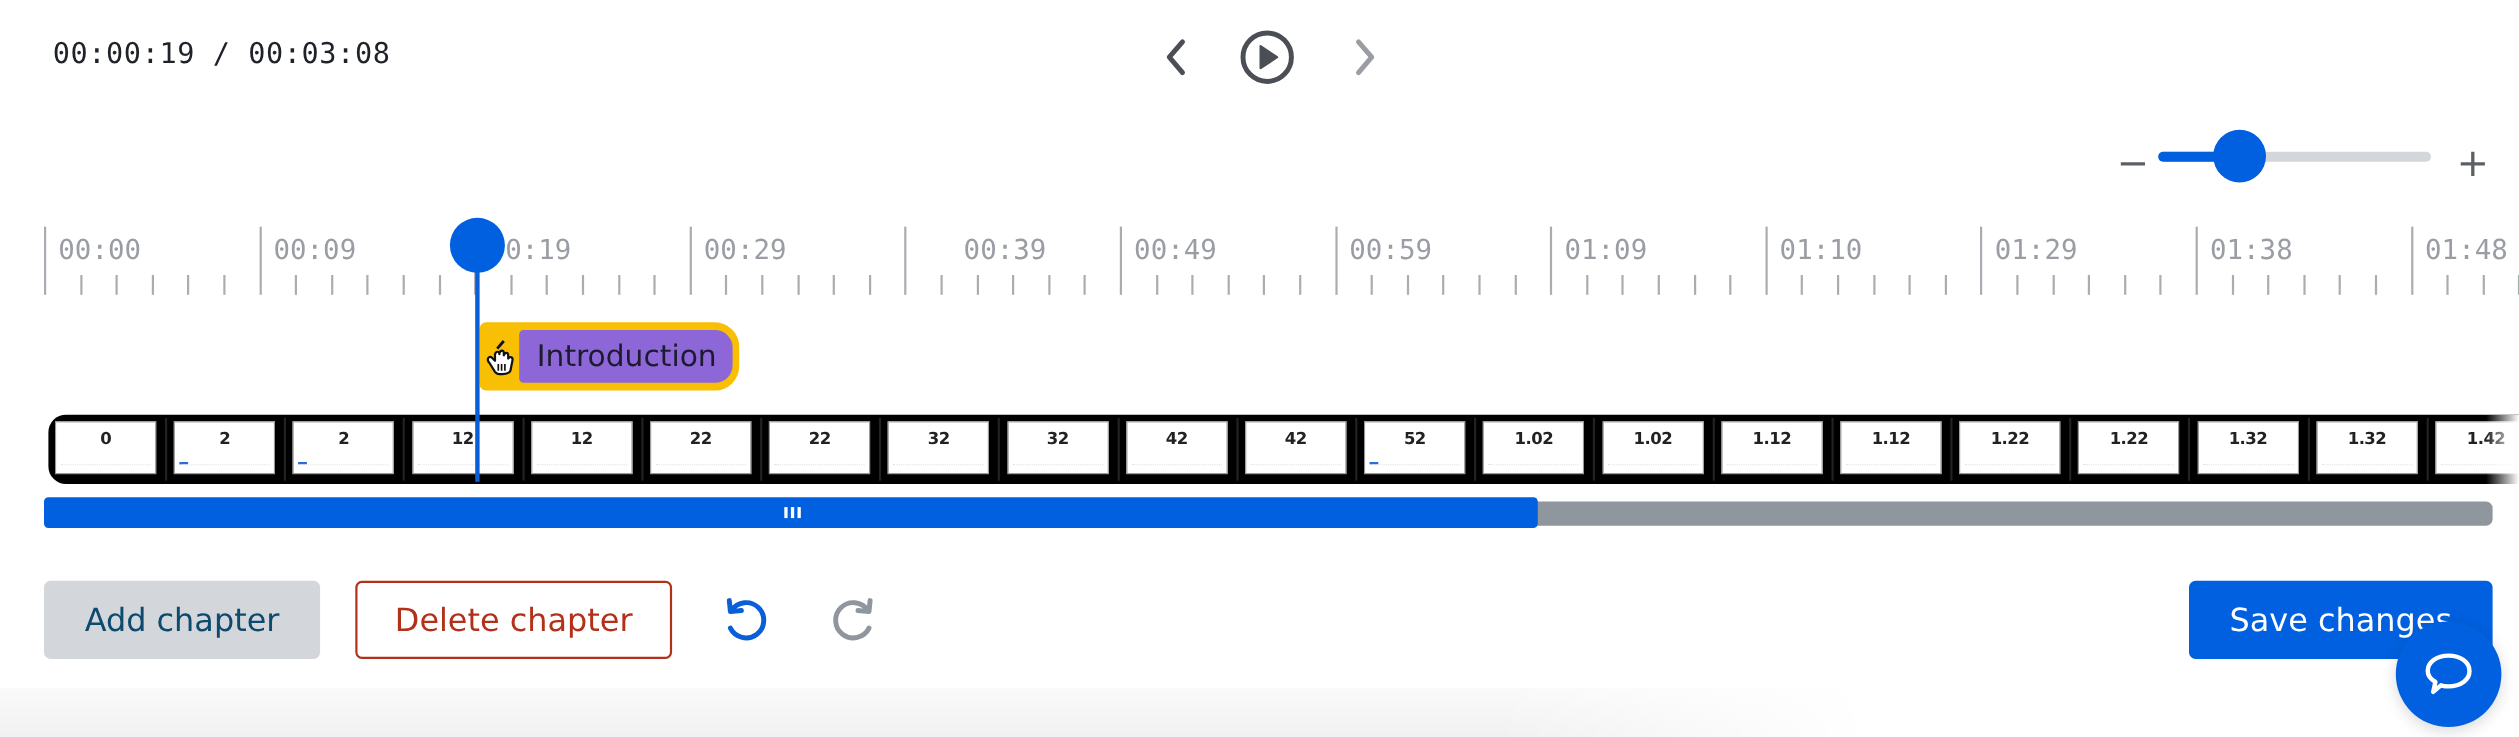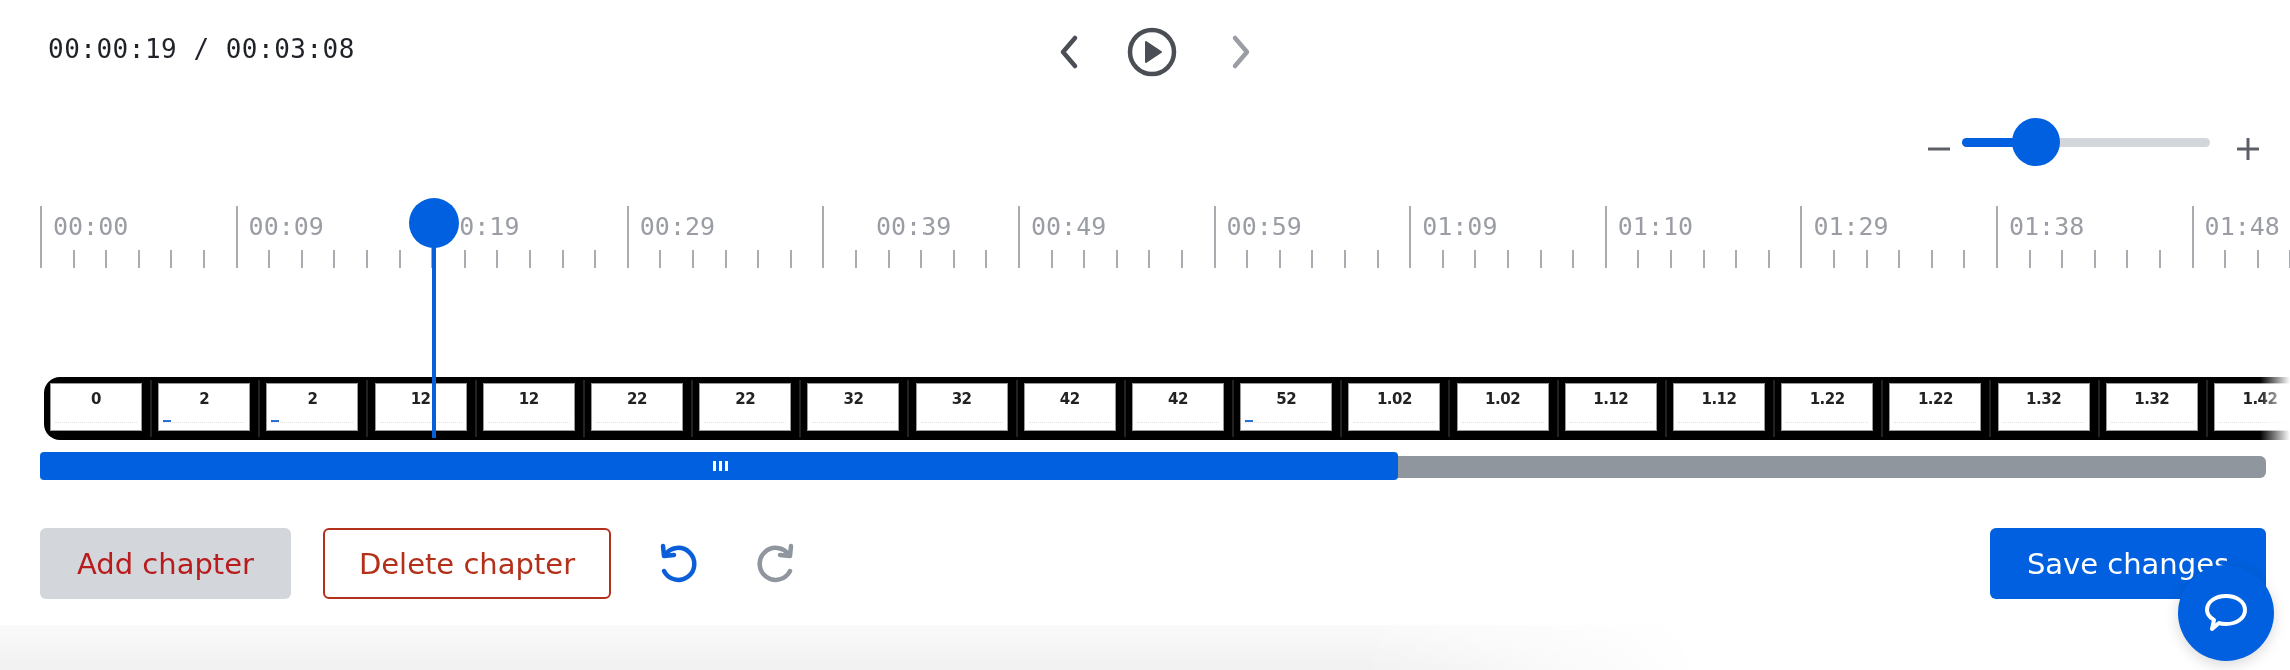--- a/index.html
+++ b/index.html
@@ -131,21 +131,21 @@
     }
     .hscroll-grip span { display: block; width: 3px; height: 10px; background: #fff; }
 
     
     .btn {
       position: absolute; top: 528px; height: 71px;
       font-size: 29px; border-radius: 6px;
       display: flex; align-items: center; justify-content: center;
       font-family: "DejaVu Sans", sans-serif; cursor: pointer; white-space: nowrap;
     }
-    .btn-add { left: 40px; width: 251px; background: #d3d6da; color: #b91c1c; }
+    .btn-add { left: 40px; width: 251px; background: #d3d6da; color: #0c4a6e; }
     .btn-delete { left: 323px; width: 288px; background: #fff; border: 2px solid #b3311b; color: #b3311b; }
     .btn-save { left: 1990px; width: 276px; background: #0060df; color: #fff; }
     .icon-btn { position: absolute; top: 534px; width: 58px; height: 58px; display: flex; align-items: center; justify-content: center; cursor: pointer; }
     .undo { left: 648px; }
     .redo { left: 748px; }
 
     
     .chat-fab {
       position: absolute; left: 2178px; top: 565px; width: 96px; height: 96px;
       border-radius: 50%; background: #0060df; cursor: pointer;
@@ -276,20 +276,30 @@
       <div class="minor" style="left: 2093.8px;"></div>
       <div class="minor" style="left: 2126.4px;"></div>
       <div class="minor" style="left: 2159px;"></div>
       <div class="major" style="left: 2191.6px;"></div>
       <div class="label" style="left: 2204.6px;">01:48</div>
       <div class="minor" style="left: 2224.2px;"></div>
       <div class="minor" style="left: 2256.8px;"></div>
       <div class="minor" style="left: 2289.4px;"></div>
     </div>
 
+  <div class="chapter">
+    <svg class="chapter-handle" viewBox="0 0 32 36">
+      <path d="M9 18 C6 16 4 20 7 23 L12 31 C14 34 24 34 26 30 L28 20 C28 17 25 17 24 19 L24 16 C24 13 21 13 20 16 L20 14 C20 11 17 11 16 14 L16 15 C16 12 13 12 12 15 L12 21 Z" fill="#fff" stroke="#111" stroke-width="2" stroke-linejoin="round"></path>
+      <line x1="14" y1="10" x2="20" y2="3" stroke="#111" stroke-width="2.5"></line>
+      <line x1="15" y1="24" x2="15" y2="30" stroke="#111" stroke-width="1.5"></line>
+      <line x1="18" y1="24" x2="18" y2="30" stroke="#111" stroke-width="1.5"></line>
+      <line x1="21" y1="24" x2="21" y2="30" stroke="#111" stroke-width="1.5"></line>
+    </svg>
+    <div class="chapter-label">Introduction</div>
+  </div>
 
   <div class="filmstrip" id="filmstrip">
     <div class="frame" style="left: 0px;">
         <div class="slide">
           <div class="slide-num">0</div>
           <div class="slide-rule"></div>
         </div>
       </div>
       <div class="frame" style="left: 108.2px;">
         <div class="slide">

